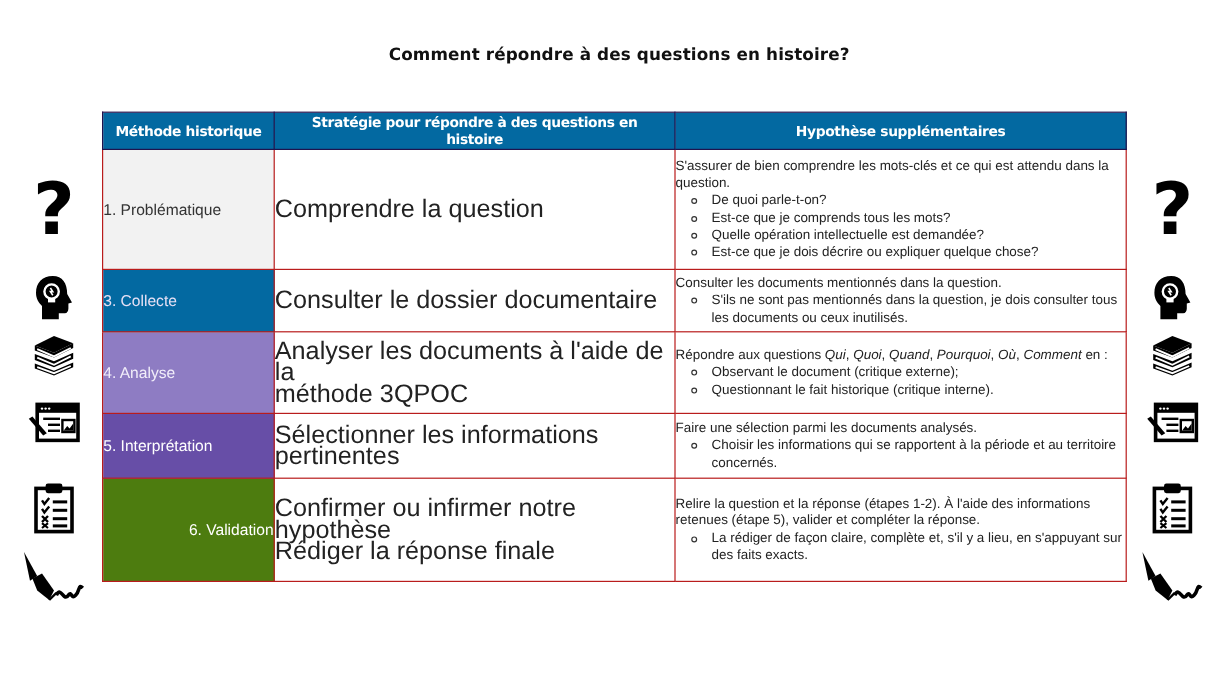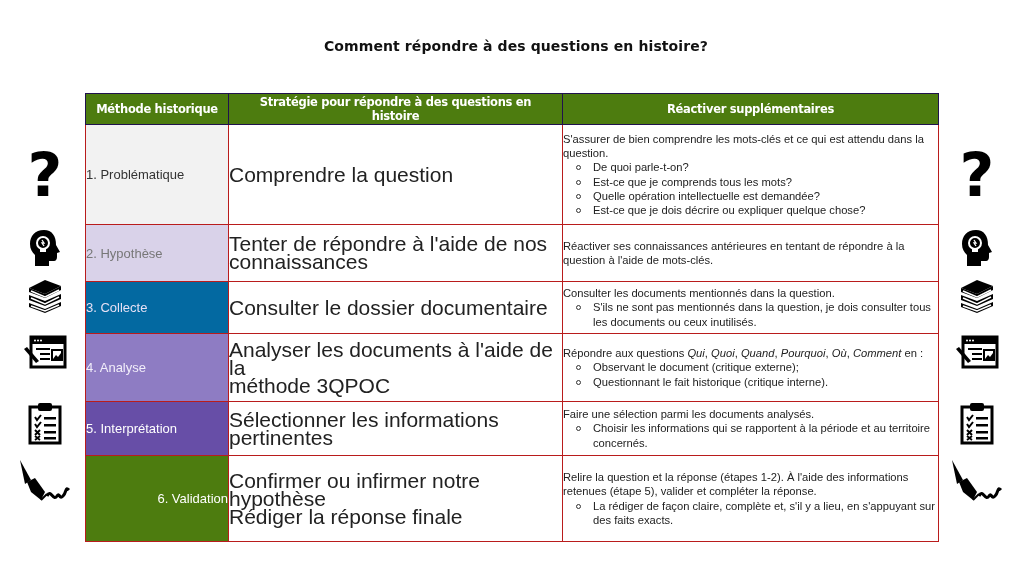--- a/index.html
+++ b/index.html
@@ -10,21 +10,21 @@
   .title {
     position:absolute; left:4px; top:38px; width:1024px; text-align:center;
     font-family:"DejaVu Sans", sans-serif; font-weight:bold; font-size:14px; color:#111;
     letter-spacing:0.1px;
   }
   table.main {
     position:absolute; left:85px; top:93px; width:853px;
     border-collapse:collapse; table-layout:fixed;
   }
   table.main th {
-    background:#4d7c0f; color:#ffffff; font-weight:bold; font-size:11.5px;
+    background:#0369a1; color:#ffffff; font-weight:bold; font-size:11.5px;
     height:30px; padding:0 6px; text-align:center; border:1px solid #20124d;
     font-family:"DejaVu Sans", sans-serif; letter-spacing:-0.3px;
   }
   table.main td {
     border:1px solid #b91c1c; vertical-align:middle; padding:0;
   }
   td.method { font-size:13px; padding-left:24px; }
   td.strategy { font-size:21px; padding-left:24px; color:#222; line-height:18px; }
   td.details { font-size:11.2px; padding:2px 8px; line-height:14.2px; color:#222; }
   td.details ul { margin:0; padding:0 0 0 30px; list-style:none; }
@@ -47,47 +47,37 @@
 <table class="main">
   <colgroup>
     <col style="width:143px">
     <col style="width:334px">
     <col style="width:376px">
   </colgroup>
   <thead>
     <tr>
       <th>Méthode historique</th>
       <th>Stratégie pour répondre à des questions en histoire</th>
-      <th>Réactiver supplémentaires</th>
+      <th>Hypothèse supplémentaires</th>
     </tr>
   </thead>
   <tbody id="tbody">
       <tr style="height: 100px;">
         <td class="method" style="background: rgb(242, 242, 242); color: rgb(51, 51, 51);"><span>1. Problématique</span></td>
         <td class="strategy">
           <div>Comprendre la question</div>
         </td>
         <td class="details">
           <div>S'assurer de bien comprendre les mots-clés et ce qui est attendu dans la question.</div>
           <ul>
             <li>De quoi parle-t-on?</li>
             <li>Est-ce que je comprends tous les mots?</li>
             <li>Quelle opération intellectuelle est demandée?</li>
             <li>Est-ce que je dois décrire ou expliquer quelque chose?</li>
           </ul>
-        </td>
-      </tr>
-      <tr style="height: 57px;">
-        <td class="method" style="background: rgb(217, 210, 233); color: rgb(119, 119, 119);"><span>2. Hypothèse</span></td>
-        <td class="strategy">
-          <div>Tenter de répondre à l'aide de nos</div>
-          <div>connaissances</div>
-        </td>
-        <td class="details">
-          <div>Réactiver ses connaissances antérieures en tentant de répondre à la question à l'aide de mots-clés.</div>
         </td>
       </tr>
       <tr style="height: 52px;">
         <td class="method" style="background: #0369a1; color: rgb(230, 224, 245);"><span>3. Collecte</span></td>
         <td class="strategy">
           <div>Consulter le dossier documentaire</div>
         </td>
         <td class="details">
           <div>Consulter les documents mentionnés dans la question.</div>
           <ul>

